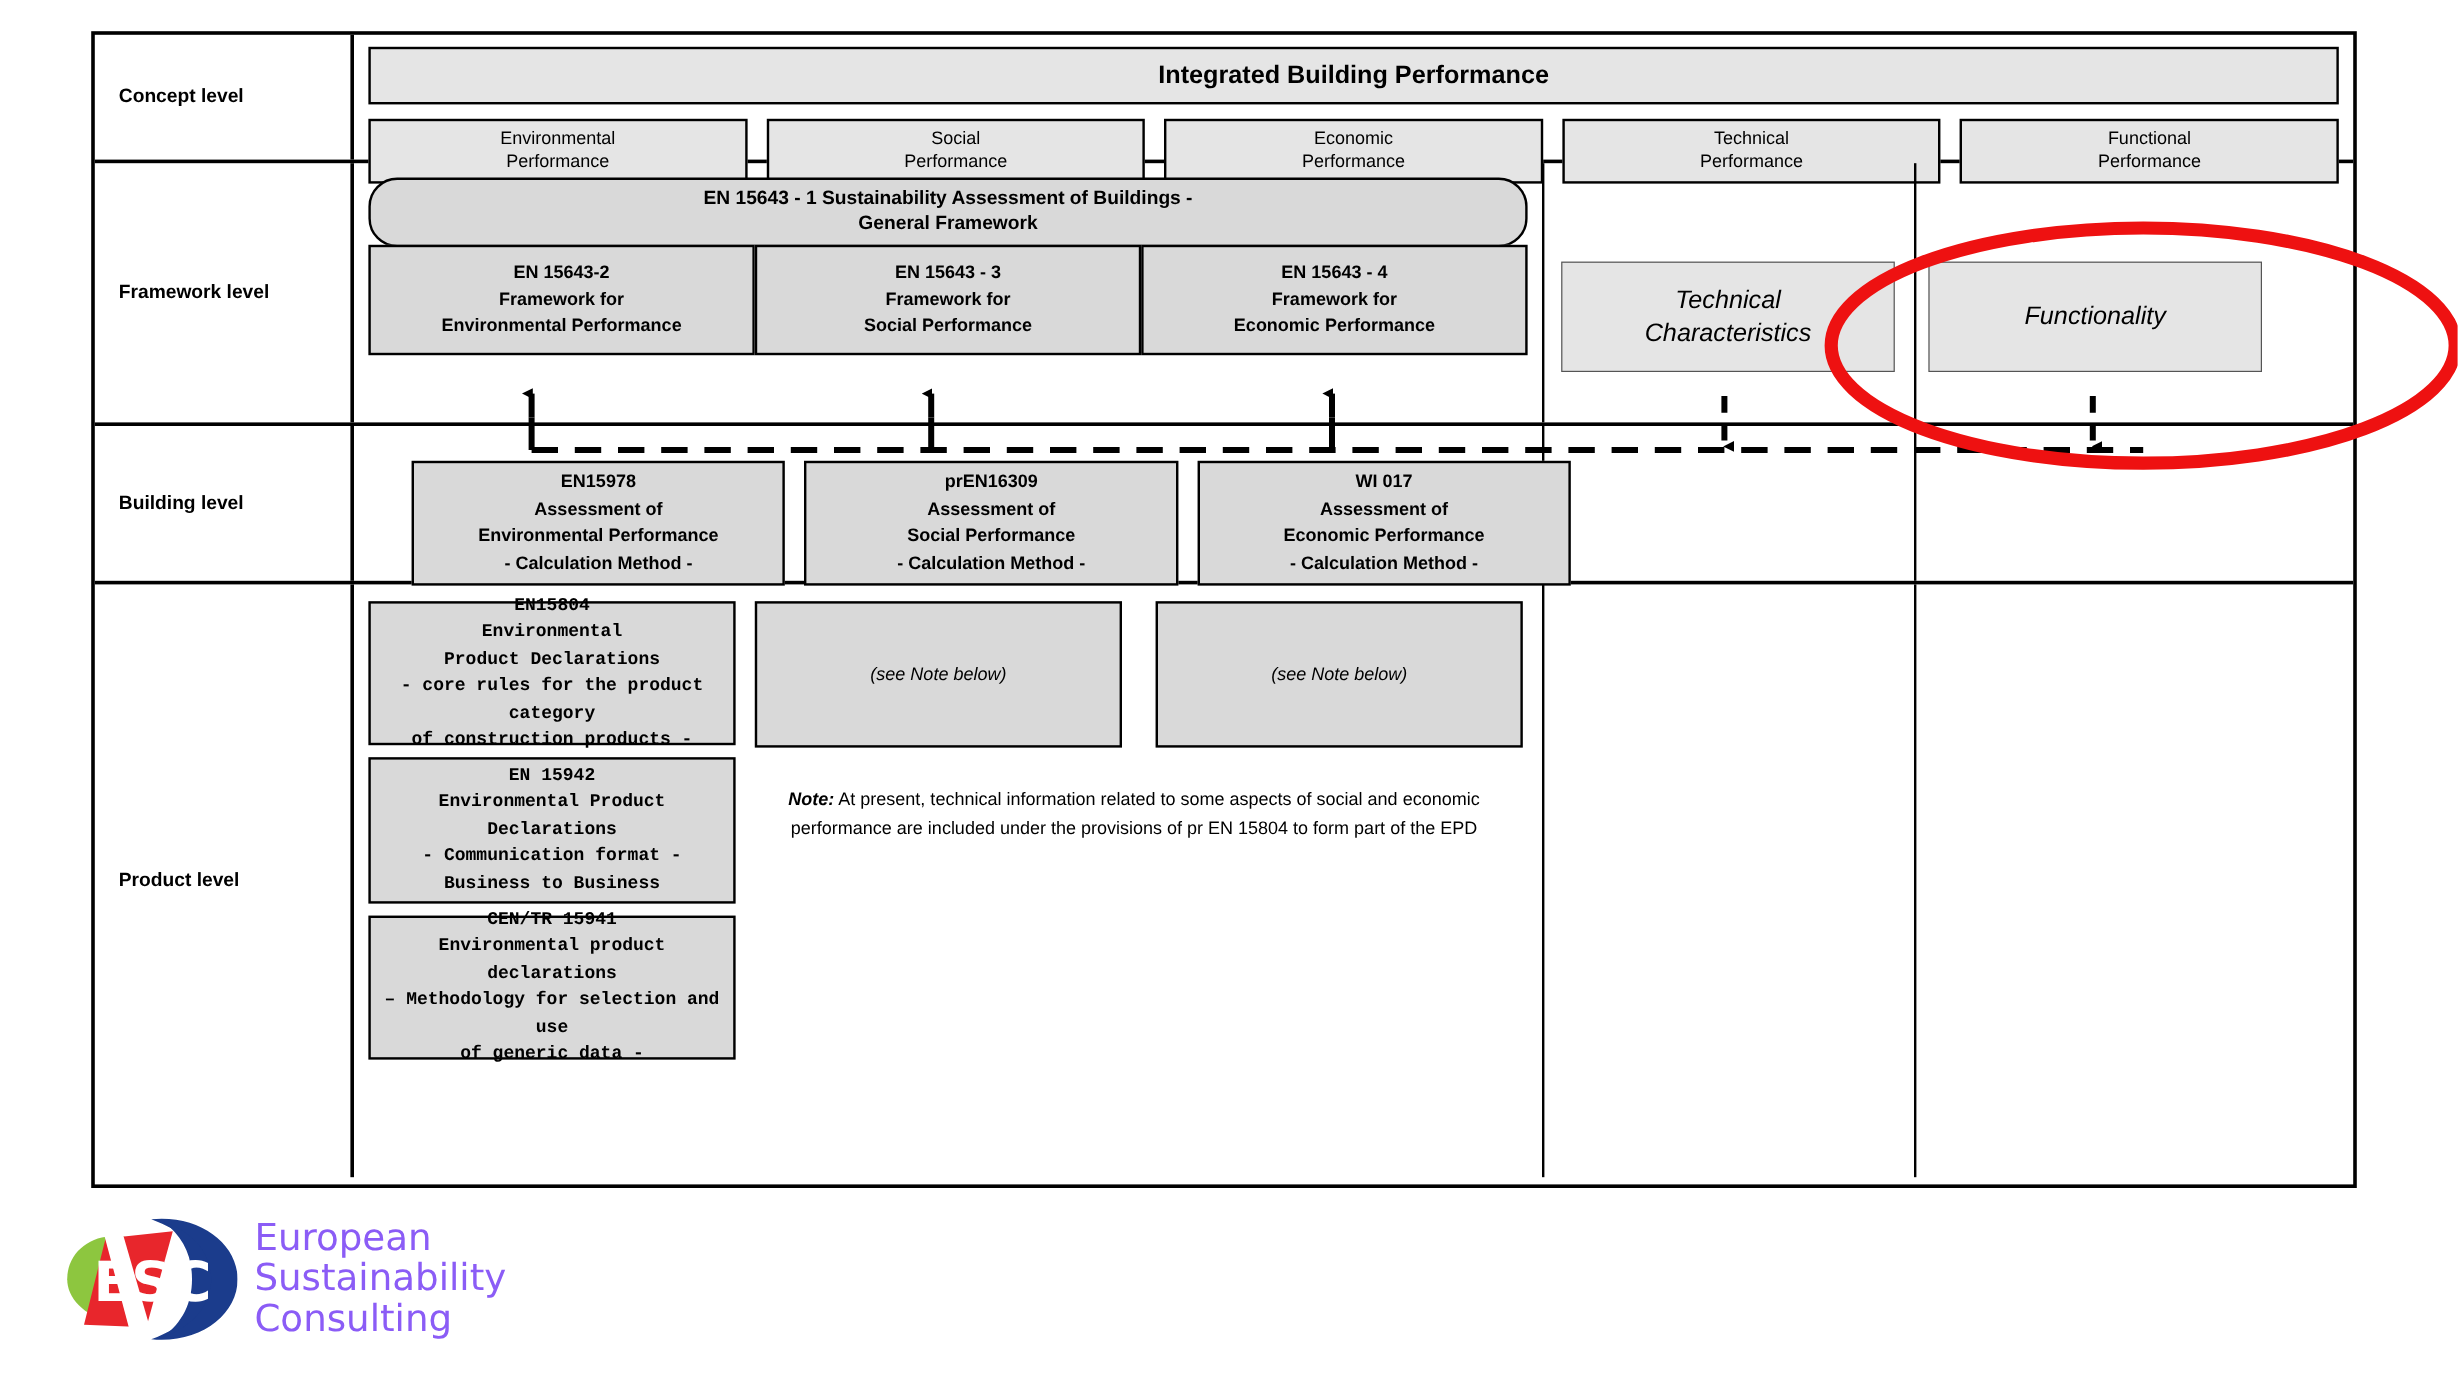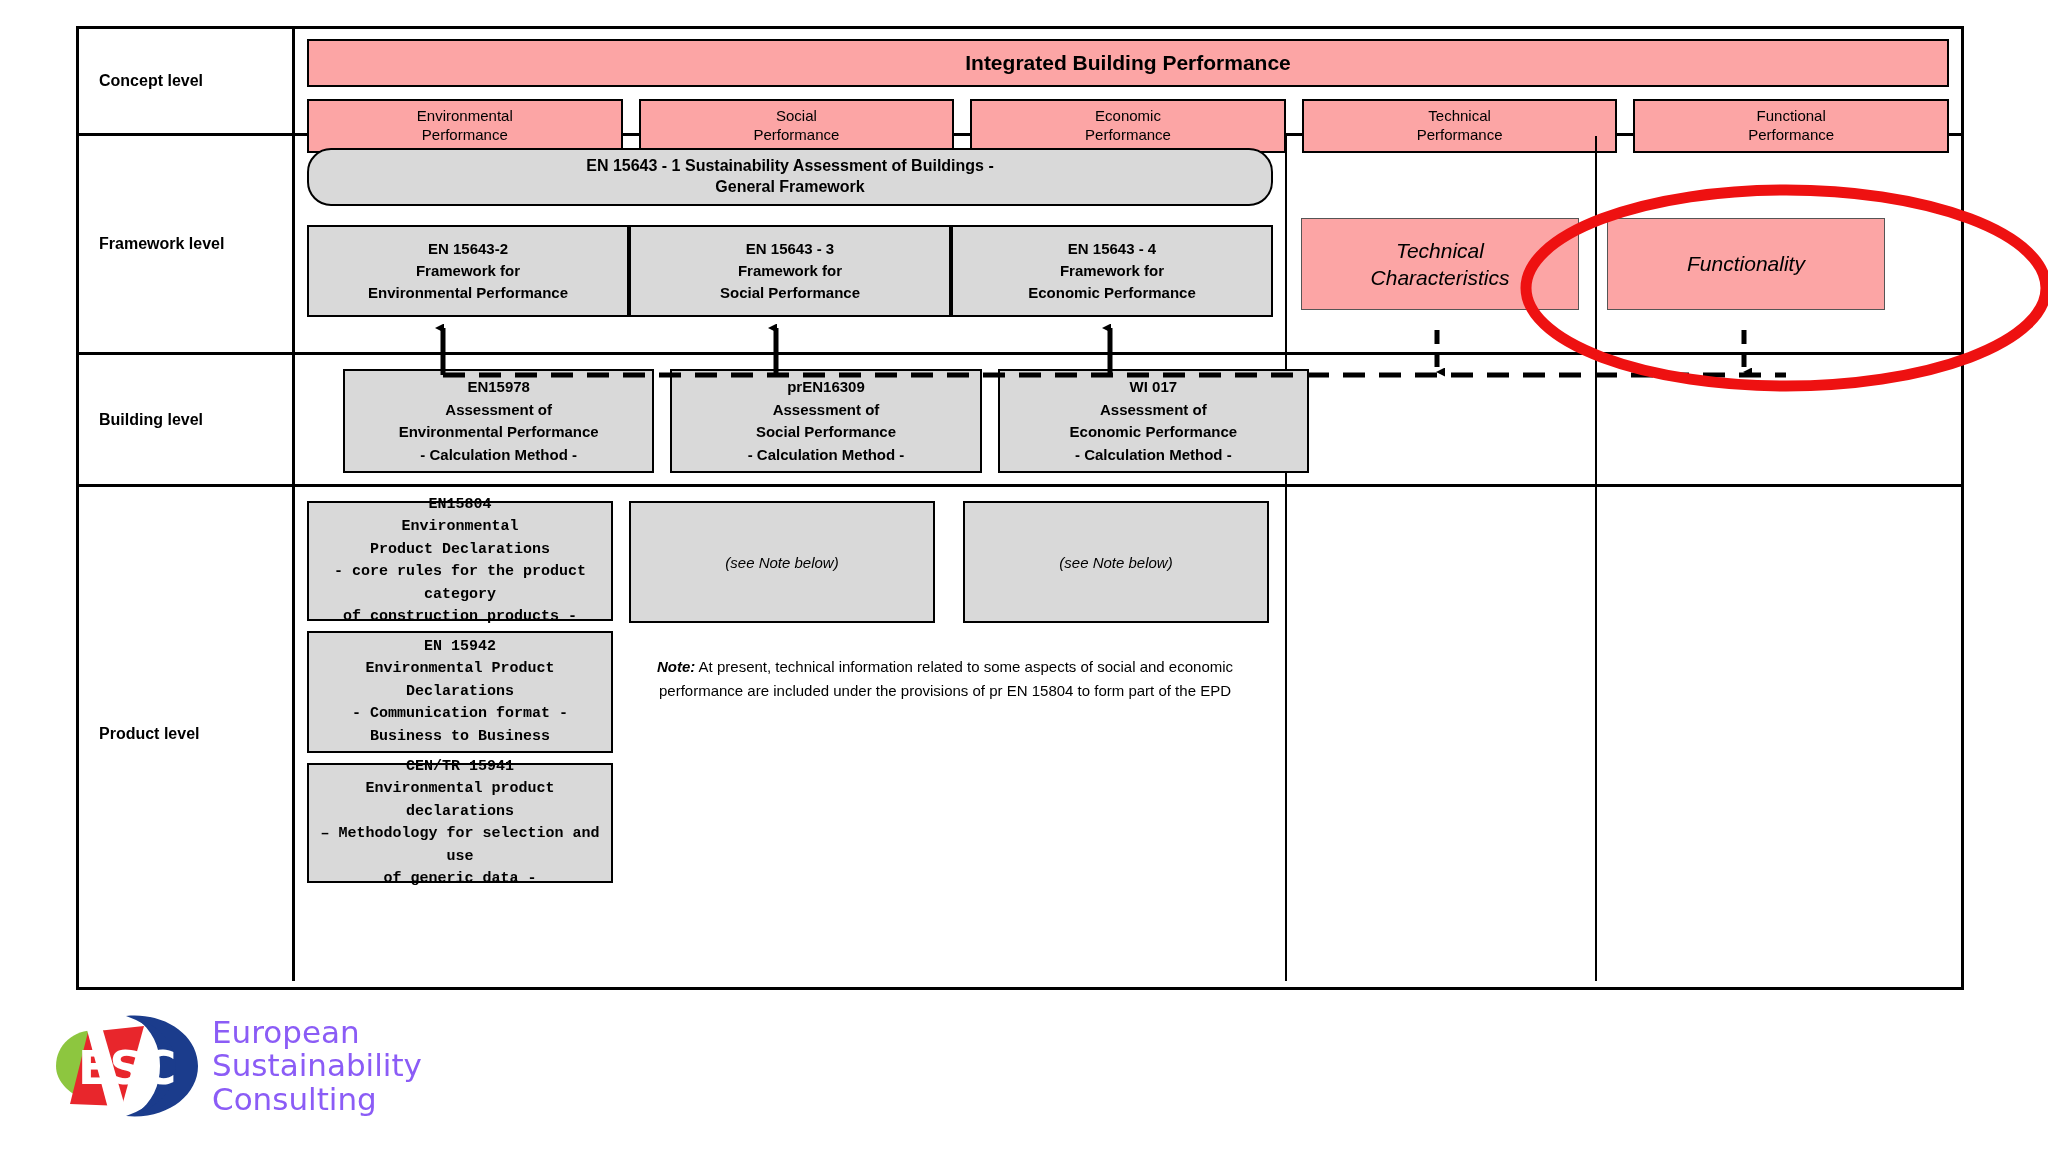--- a/index.html
+++ b/index.html
@@ -17,45 +17,45 @@
             border-right:3px solid #000;display:flex;align-items:center;
             padding-left:20px;font-size:16px;font-weight:bold;}
   .rowbody{flex:1 1 auto;position:relative;box-sizing:border-box;}
 
   
   .cols{display:flex;width:100%;height:100%;box-sizing:border-box;}
   .col{flex:1 1 0;box-sizing:border-box;position:relative;}
   .col + .col{border-left:2px solid #000;}
 
   
-  .box{border:2px solid #000;background:#fca5a5;box-sizing:border-box;
+  .box{border:2px solid #000;background:#e5e5e5;box-sizing:border-box;
        display:flex;flex-direction:column;align-items:center;justify-content:center;
        text-align:center;}
   .box.grey{background:#d9d9d9;}
   .box.thin{border:1px solid #555;}
 
   
   .concept-body{padding:10px 12px 14px 12px;}
   .banner{height:48px;font-size:21px;font-weight:bold;margin-bottom:12px;}
   .conceptcols{display:flex;gap:16px;}
   .conceptcell{flex:1 1 0;}
   .conceptbox{height:54px;font-size:15px;line-height:1.25;font-weight:normal;}
 
   
   .fw-wrap{position:relative;width:100%;height:100%;}
   .fw-top{position:absolute;left:12px;top:12px;width:966px;height:58px;
           font-size:16px;font-weight:bold;line-height:1.3;border-radius:24px;}
-  .fw-mid{position:absolute;left:12px;top:89px;width:966px;display:flex;}
+  .fw-mid{position:absolute;left:12px;top:68px;width:966px;display:flex;}
   .fw-cell{flex:1 1 0;}
   .fw-box{height:92px;font-size:15px;font-weight:bold;line-height:1.45;}
   .fw-right{position:absolute;top:82px;height:92px;}
   .fw-rb{height:92px;font-size:21px;font-style:italic;line-height:1.3;font-weight:normal;}
 
   
-  .bl-row{position:absolute;left:12px;top:14px;width:966px;display:flex;gap:16px;padding-left:36px;}
+  .bl-row{position:absolute;left:12px;top:29px;width:966px;display:flex;gap:16px;padding-left:36px;}
   .bl-cell{flex:1 1 0;}
   .bl-box{height:104px;font-size:15px;font-weight:bold;line-height:1.5;}
 
   
   .pl-left{position:absolute;left:12px;top:14px;width:306px;}
   .pl-box{font-size:15px;font-weight:bold;line-height:1.5;padding:8px 6px;font-family:Liberation Mono, monospace;}
   .pl-b1{height:120px;}
   .pl-b2{height:122px;margin-top:10px;}
   .pl-b3{height:120px;margin-top:10px;}
   .pl-note-box{position:absolute;width:306px;height:122px;top:14px;

